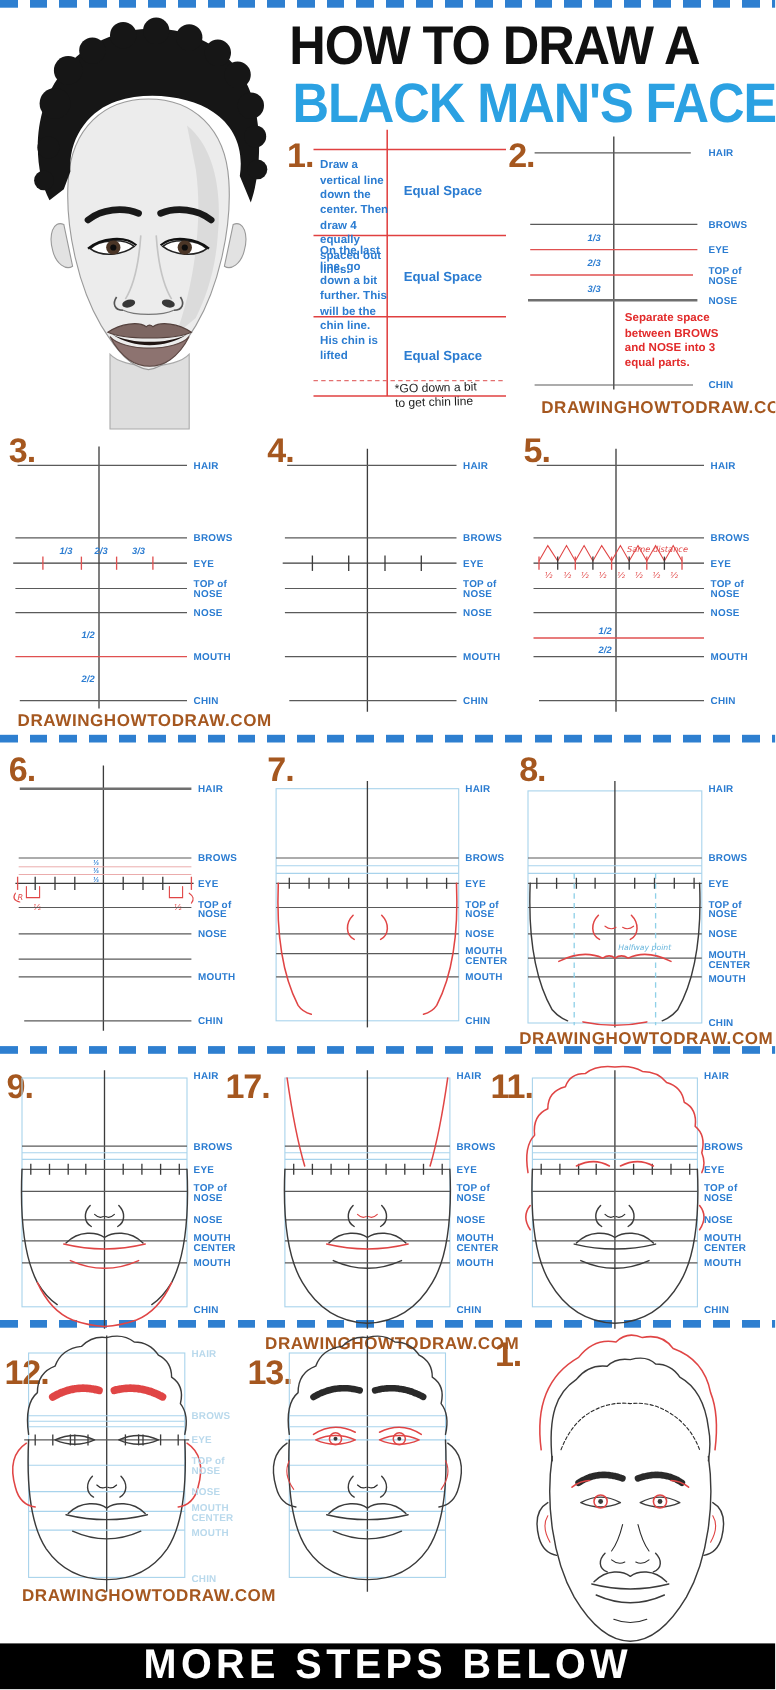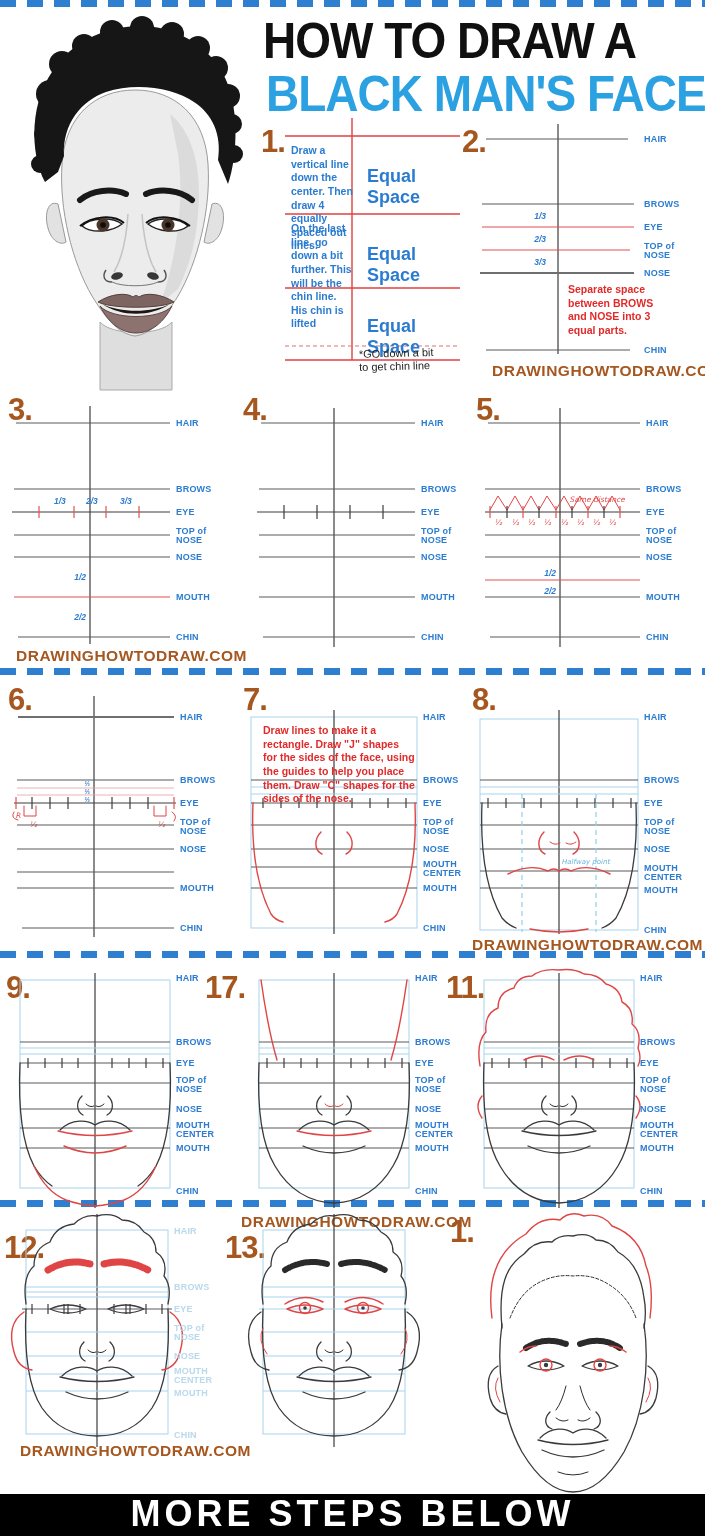--- a/index.html
+++ b/index.html
@@ -8,21 +8,21 @@
   
   .title1{position:absolute;left:263px;top:12px;width:440px;color:#101010;
           font-size:46px;font-weight:800;letter-spacing:-1px;white-space:nowrap;
           transform:scaleY(1.08);transform-origin:left top;}
   .title2{position:absolute;left:266px;top:64px;width:440px;color:#2ba1e2;
           font-size:46px;font-weight:800;letter-spacing:-1px;white-space:nowrap;
           transform:scaleY(1.10);transform-origin:left top;}
   .num{position:absolute;color:#a5571f;font-size:31px;font-weight:800;letter-spacing:-1px;}
   .rednote{position:absolute;color:#e22a2a;font-size:10.5px;font-weight:700;line-height:1.3;}
   .bluenote{position:absolute;color:#2b7cd1;font-size:10.5px;font-weight:700;line-height:1.3;}
-  .eqspace{position:absolute;color:#2b7cd1;font-size:18px;font-weight:700;}
+  .eqspace{position:absolute;color:#2b7cd1;font-size:12px;font-weight:700;}
   .hwnote{position:absolute;color:#1c1c1c;font-size:11px;line-height:1.2;transform:rotate(-1.5deg);}
   .wm{position:absolute;color:#a5571f;font-size:15.5px;font-weight:800;letter-spacing:0.5px;white-space:nowrap;}
   .sep{position:absolute;height:7px;
        background:repeating-linear-gradient(90deg,#2e7fd0 0 16px,transparent 16px 27px);}
   .footerbar{position:absolute;left:0;top:1494px;width:705px;height:42px;background:#000;}
   .footertxt{position:absolute;left:0;top:1492px;width:705px;text-align:center;color:#fff;
              font-size:36px;font-weight:800;letter-spacing:4px;transform:scaleY(1.05);white-space:nowrap;}
   .step{position:absolute;}
   
   svg{position:absolute;left:0;top:0;overflow:visible;}
@@ -352,21 +352,20 @@
         <text class="lbl" x="186" y="124">EYE</text>
         <text class="lbl" x="186" y="143">TOP of</text>
         <text class="lbl" x="186" y="152">NOSE</text>
         <text class="lbl" x="186" y="170">NOSE</text>
         <text class="lbl" x="186" y="185">MOUTH</text>
         <text class="lbl" x="186" y="194">CENTER</text>
         <text class="lbl" x="186" y="209">MOUTH</text>
         <text class="lbl" x="186" y="249">CHIN</text>
       </g>
     </svg>
-    <div class="rednote" style="left:26px;top:42px;width:152px;">Draw lines to make it a rectangle. Draw "J" shapes for the sides of the face, using the guides to help you place them. Draw "C" shapes for the sides of the nose.</div>
   </div>
 
   <div class="step" style="left:470px;top:682px;width:235px;height:280px;">
     <div class="num" style="left:2px;top:0px;">8.</div>
     <svg width="235" height="280">
       <rect x="10" y="37" width="158" height="211" fill="none" class="glb"></rect>
       <line x1="89" y1="28" x2="89" y2="252" class="vln" stroke-width="0.9"></line>
       <line x1="10" y1="98" x2="168" y2="98" class="gl"></line>
       <line x1="10" y1="105" x2="168" y2="105" class="glb"></line>
       <line x1="10" y1="112" x2="168" y2="112" class="glb"></line>

